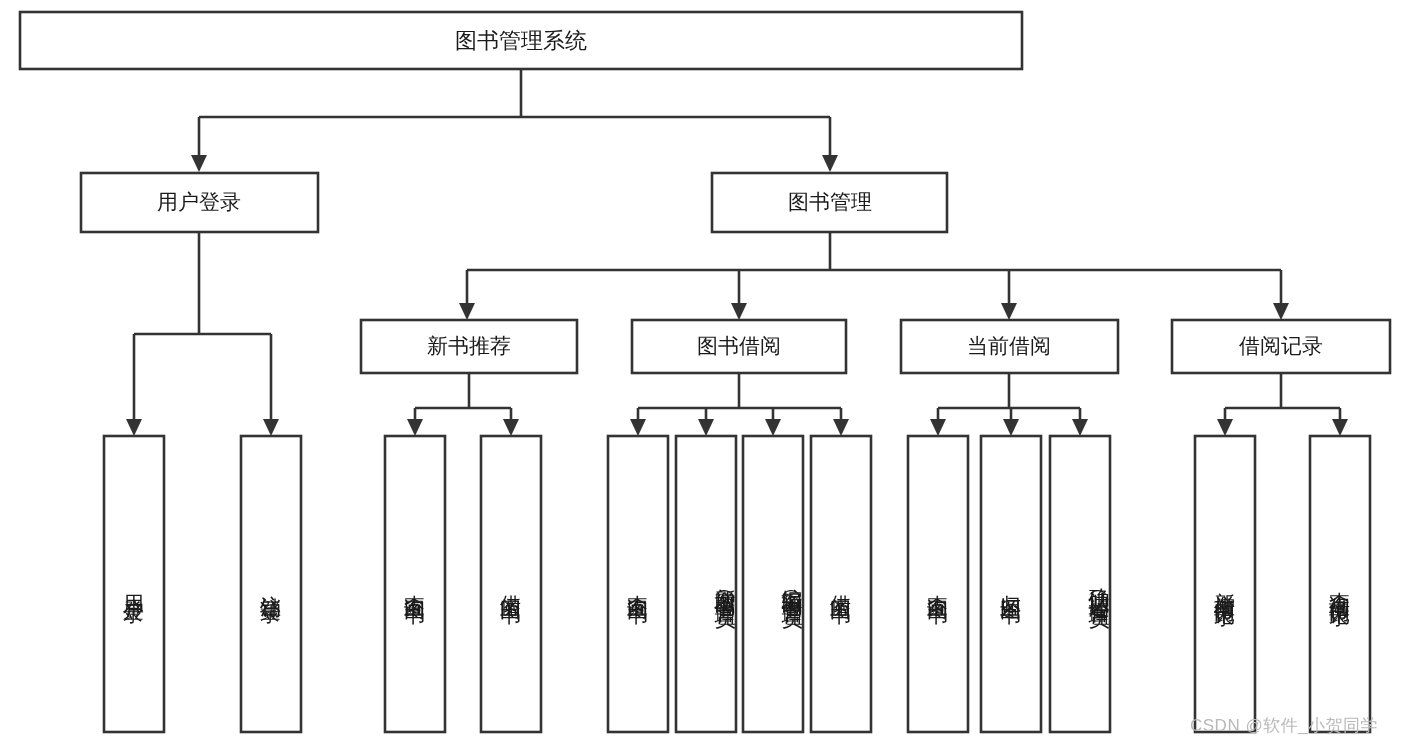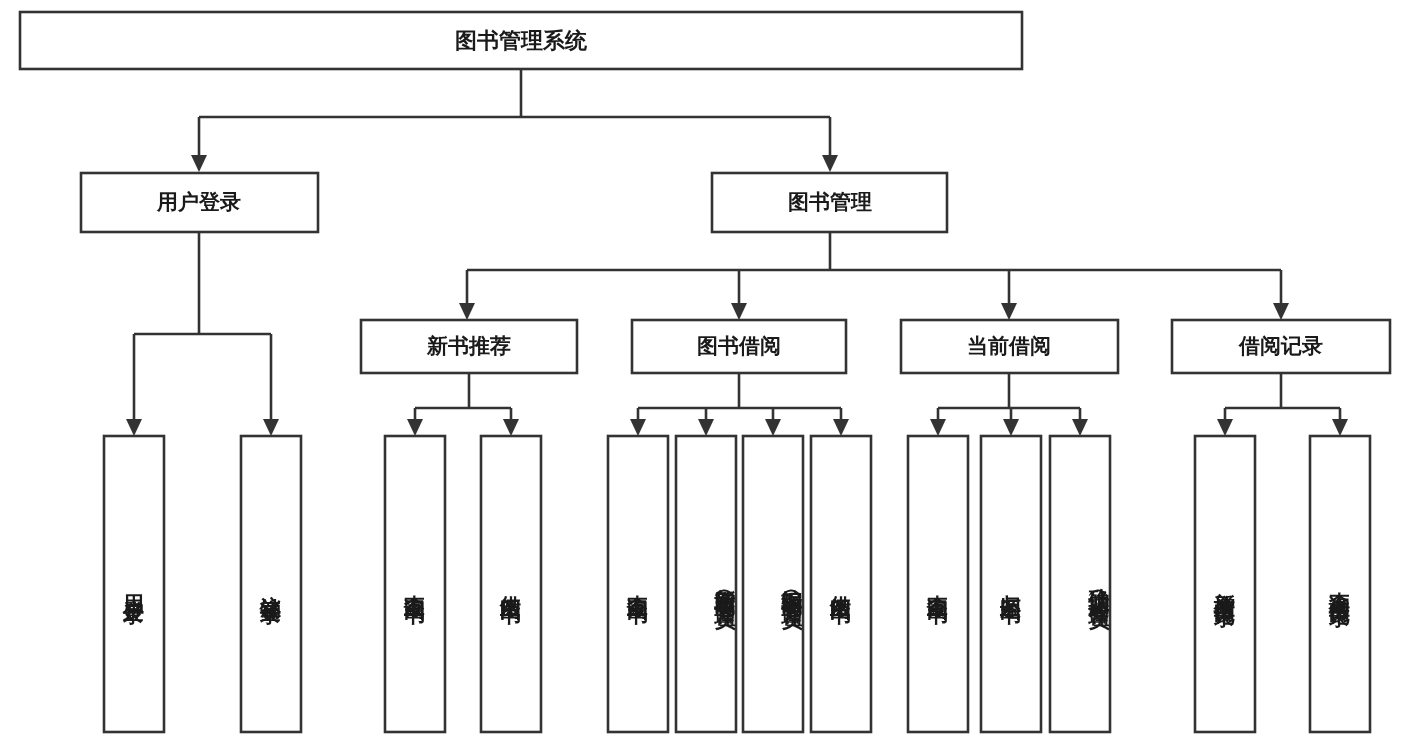--- a/index.html
+++ b/index.html
@@ -11,21 +11,20 @@
     width: 1405px;
     height: 747px;
     font-family: "Liberation Sans", sans-serif;
     overflow: hidden;
   }
   #diagram-root {
     position: relative;
     width: 1405px;
     height: 747px;
     background: #ffffff;
-    font-weight: bold;
   }
   svg.canvas {
     position: absolute;
     left: 0;
     top: 0;
     width: 1405px;
     height: 747px;
   }
   .node-box {
     fill: #ffffff;
@@ -216,13 +215,14 @@
   <div class="leaf-label" style="left:743px; top:441px; width:60px; height:286px; align-content:start;">编辑图书（管理员）</div>
   <div class="leaf-label" style="left:811px; top:436px; width:60px; height:296px; align-content:center;">借阅图书</div>
 
   <div class="leaf-label" style="left:908px; top:436px; width:60px; height:296px; align-content:center;">查询图书</div>
   <div class="leaf-label" style="left:981px; top:436px; width:60px; height:296px; align-content:center;">归还图书</div>
   <div class="leaf-label" style="left:1050px; top:441px; width:60px; height:286px; align-content:start;">确认归还（管理员）</div>
 
   <div class="leaf-label" style="left:1195px; top:436px; width:60px; height:296px; align-content:center;">新增借阅记录</div>
   <div class="leaf-label" style="left:1310px; top:436px; width:60px; height:296px; align-content:center;">查询借阅记录</div>
 
+  <div class="watermark">CSDN @软件_小贺同学</div>
 </div>
 
 </body></html>

